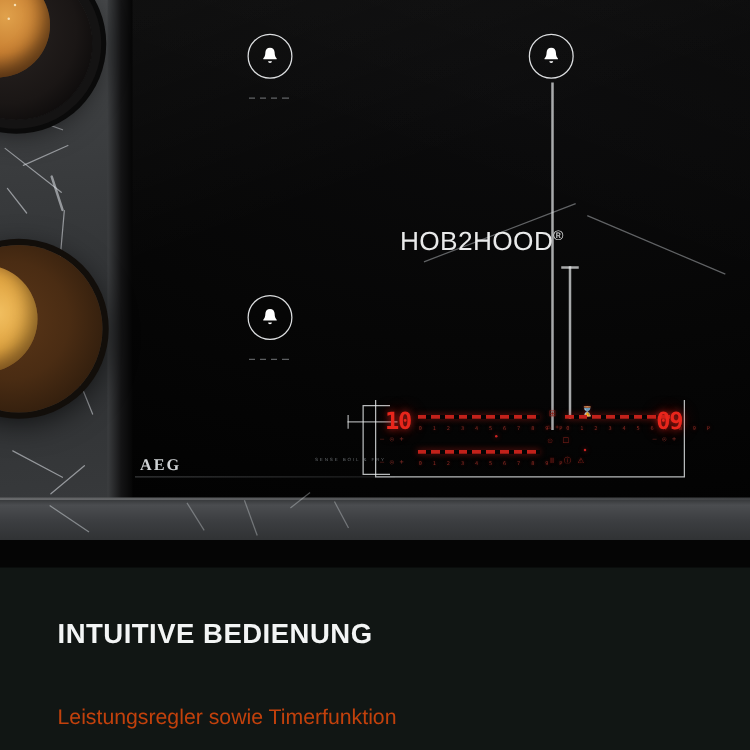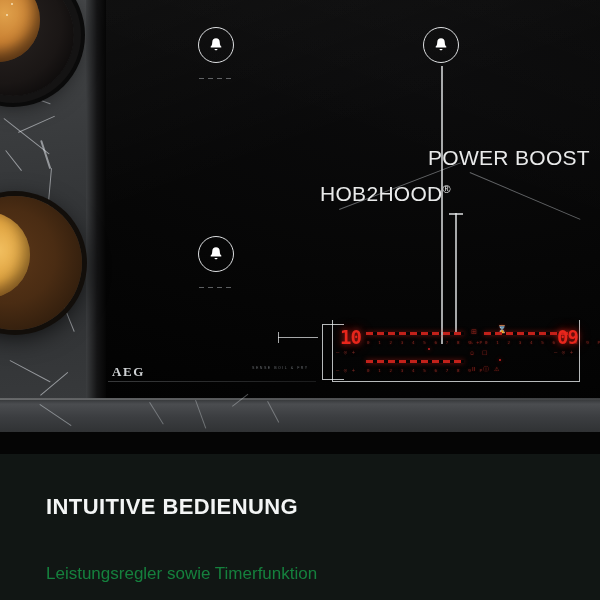--- a/index.html
+++ b/index.html
@@ -65,21 +65,21 @@
   .ln-thin{background:rgba(220,224,228,.42);}
 
   
   .bell{position:absolute;width:36px;height:36px;border-radius:50%;
         border:1.6px solid rgba(238,240,242,.92);box-sizing:border-box;}
   .bell svg{position:absolute;left:50%;top:50%;transform:translate(-50%,-50%);}
   .bell-dash{position:absolute;height:1px;width:34px;
      background:repeating-linear-gradient(90deg,rgba(200,205,210,.45) 0 5px,transparent 5px 9px);}
 
   
-  .panel{position:absolute;left:332px;top:322px;width:268px;height:62px;}
+  .panel{position:absolute;left:300px;top:322px;width:268px;height:62px;}
   .frame{position:absolute;border:1px solid rgba(235,238,240,.78);box-sizing:border-box;}
 
   .seg{color:#e8261c;font-family:"DejaVu Sans Mono", monospace;font-weight:700;
        text-shadow:0 0 6px rgba(232,38,28,.75),0 0 14px rgba(232,38,28,.35);line-height:1;}
   .seg-big{font-size:19px;letter-spacing:-1px;}
 
   .slider{position:absolute;height:3px;
      background:repeating-linear-gradient(90deg,#c2211a 0 7px,transparent 7px 11px);
      box-shadow:0 0 5px rgba(210,30,22,.55);}
   .scale{position:absolute;font-family:"DejaVu Sans Mono", monospace;font-size:4.2px;
@@ -96,21 +96,21 @@
   .brandline{position:absolute;left:108px;top:381px;width:208px;height:1px;
        background:linear-gradient(90deg,rgba(180,185,190,.30),rgba(150,155,160,.16));}
   .subbrand{position:absolute;left:252px;top:366px;color:#6a6e72;font-size:3.6px;
        letter-spacing:1.5px;white-space:nowrap;}
 
   
   .copy{position:absolute;left:0;top:454px;width:600px;height:168px;background:#111614;}
   .copy-title{position:absolute;left:46px;top:40px;color:#f3f5f5;font-size:22px;
        font-weight:700;letter-spacing:.4px;}
   .copy-l1{position:absolute;left:46px;top:80px;color:#dfe3e3;font-size:17px;font-weight:400;}
-  .copy-l2{position:absolute;left:46px;top:110px;color:#15803d;font-size:17px;font-weight:400;}
+  .copy-l2{position:absolute;left:46px;top:110px;color:#c2410c;font-size:17px;font-weight:400;}
 </style>
 </head>
 <body>
 
 <div class="stage">
 
   <div class="hero">
 
     <div class="hob-sheen"></div>
 
@@ -166,21 +166,20 @@
     </div>
 
     <div class="bell" style="left:198px;top:236px;">
       <svg width="18" height="18" viewBox="0 0 24 24" aria-hidden="true">
         <path d="M12 3c-3 0-5 2.1-5 5.2 0 4-1.6 5.3-2.2 6.1-.3.4 0 .9.5.9h13.4c.5 0 .8-.5.5-.9-.6-.8-2.2-2.1-2.2-6.1C17 5.1 15 3 12 3z" fill="#fff"></path>
         <path d="M10 17.3c0 1 .9 1.8 2 1.8s2-.8 2-1.8z" fill="#fff"></path>
       </svg>
     </div>
     <div class="bell-dash" style="left:199px;top:287px;"></div>
 
-    <div class="label lbl-power">POWER BOOST</div>
 
     <div class="label lbl-hob">
       <span>HOB2HOOD</span><sup>®</sup>
     </div>
 
 
     <div class="panel">
 
       <div class="frame" style="left:-10px;top:2px;width:22px;height:56px;border-right:none;"></div>
       <div class="frame" style="left:0px;top:-2px;width:248px;height:62px;border-top:none;"></div>

